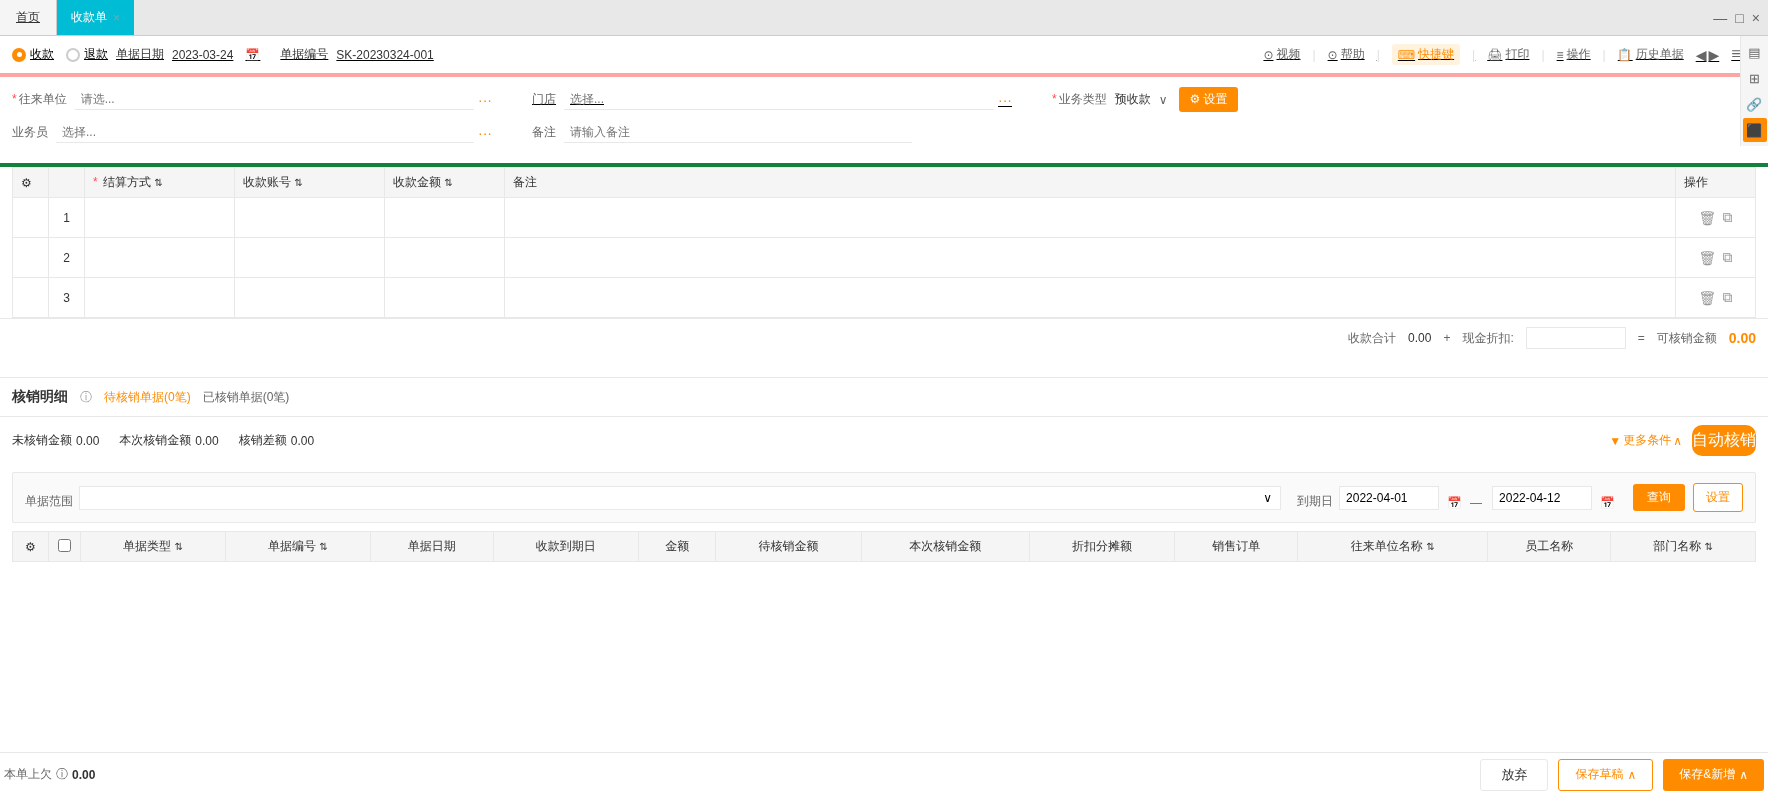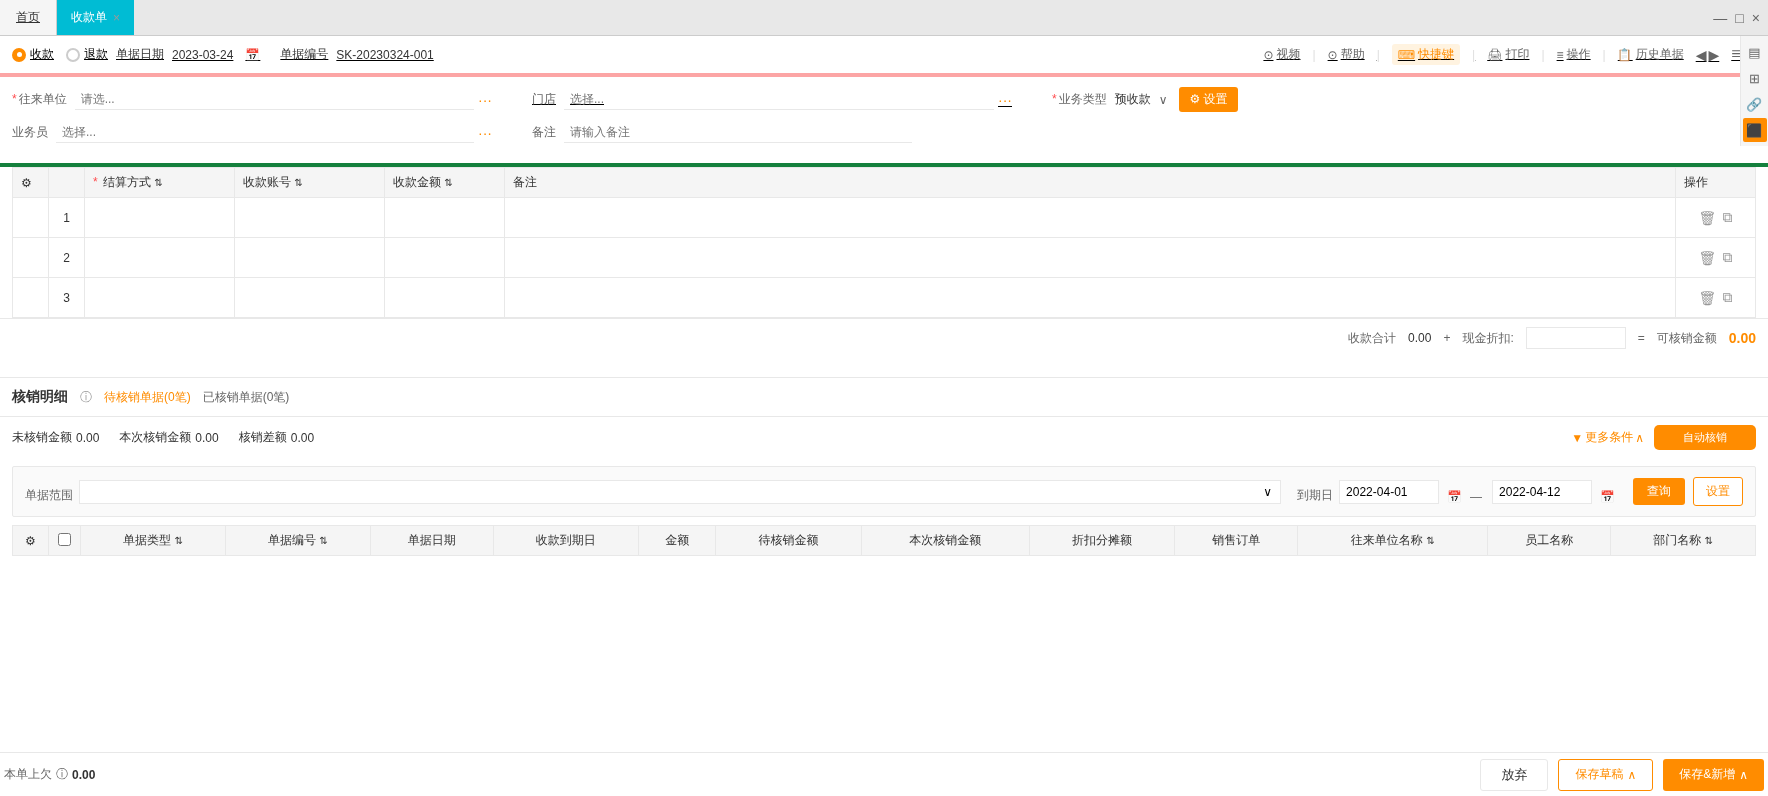--- a/index.html
+++ b/index.html
@@ -123,21 +123,21 @@
     .filter-label { color: #666; white-space: nowrap; }
     .filter-select {
       flex: 1; border: 1px solid #e8e8e8; padding: 4px 6px;
       background: #fff; outline: none; font-size: 12px; cursor: pointer;
       display: flex; align-items: center; justify-content: space-between;
     }
     .filter-date { border: 1px solid #e8e8e8; padding: 4px 6px; background: #fff; font-size: 12px; }
     .filter-dash { color: #666; }
     .filter-actions { display: flex; gap: 8px; align-items: center; margin-left: auto; }
     .more-filter { color: #ff8c00; cursor: pointer; display: flex; align-items: center; gap: 2px; }
-    .auto-btn { background: #ff8c00; color: #fff; border: none; padding: 5px 29px; cursor: pointer; border-radius: 5px; font-size: 11px; }
+    .auto-btn { background: #ff8c00; color: #fff; border: none; padding: 5px 0; cursor: pointer; border-radius: 10px; font-size: 16px; }
     .query-btn { background: #ff8c00; color: #fff; border: none; padding: 5px 14px; cursor: pointer; border-radius: 3px; font-size: 12px; }
     .settings-btn2 { background: #fff; color: #ff8c00; border: 1px solid #ff8c00; padding: 5px 12px; cursor: pointer; border-radius: 3px; font-size: 12px; }
 
     
     .bottom-table { margin: 0 12px; }
     .data-table2 { width: 100%; border-collapse: collapse; }
     .data-table2 th {
       background: #f5f5f5; border: 1px solid #e8e8e8;
       padding: 6px 8px; color: #333; font-weight: normal;
       white-space: nowrap; font-size: 12px;

